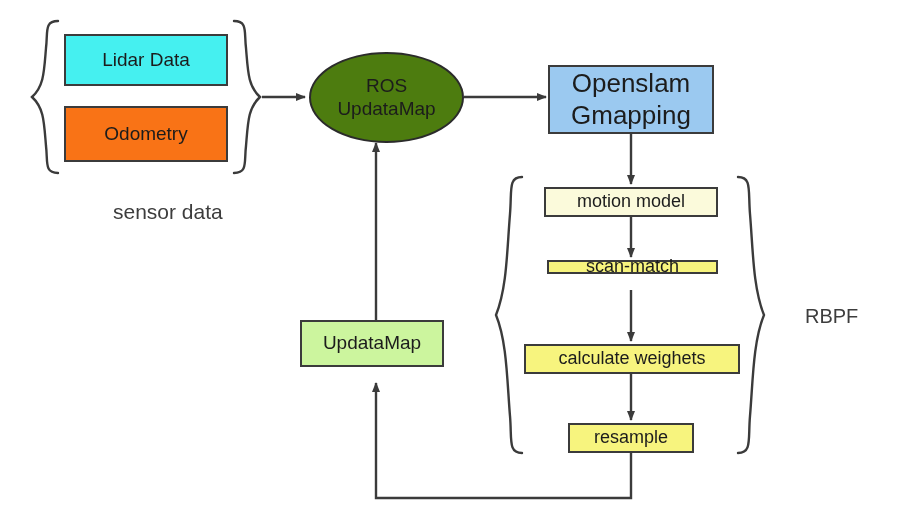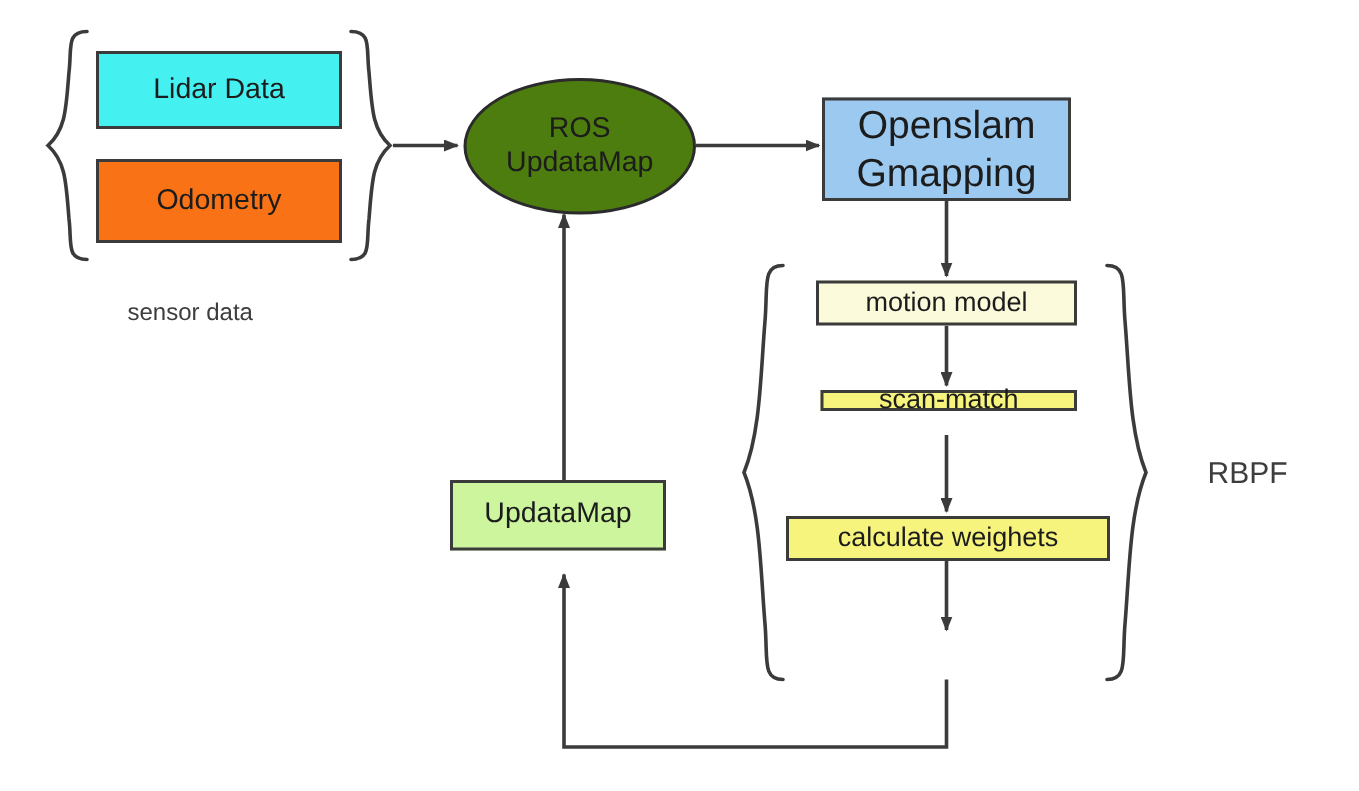--- a/index.html
+++ b/index.html
@@ -58,21 +58,22 @@
   .n-openslam {
     font-size: 26px;
   }
   .n-step {
     font-size: 18px;
   }
   .n-update {
     font-size: 19px;
   }
   .cap-sensor {
-    font-size: 16px;
+    font-size: 21px;
+    margin-left: 28px;
   }
   .cap-rbpf {
     font-size: 20px;
   }
 </style>
 </head>
 <body>
 
 <div id="diagram-root">
 
@@ -135,20 +136,23 @@
   </div>
 
   <div class="node box n-step" style="left:547px; top:260px; width:171px; height:14px; background:#F7F47E;align-items:center;">
     <span>scan-match</span>
   </div>
 
   <div class="node box n-step" style="left:524px; top:344px; width:216px; height:30px; background:#F7F47E;">
     <span>calculate weighets</span>
   </div>
 
+  <div class="node box n-step" style="left:568px; top:423px; width:126px; height:30px; background:#F7F47E;">
+    <span>resample</span>
+  </div>
 
   <div class="caption cap-rbpf" style="left:805px; top:305px;">
     <span>RBPF</span>
   </div>
 
   <div class="node box n-update" style="left:300px; top:320px; width:144px; height:47px; background:#CCF59E;">
     <span>UpdataMap</span>
   </div>
 
 </div>

